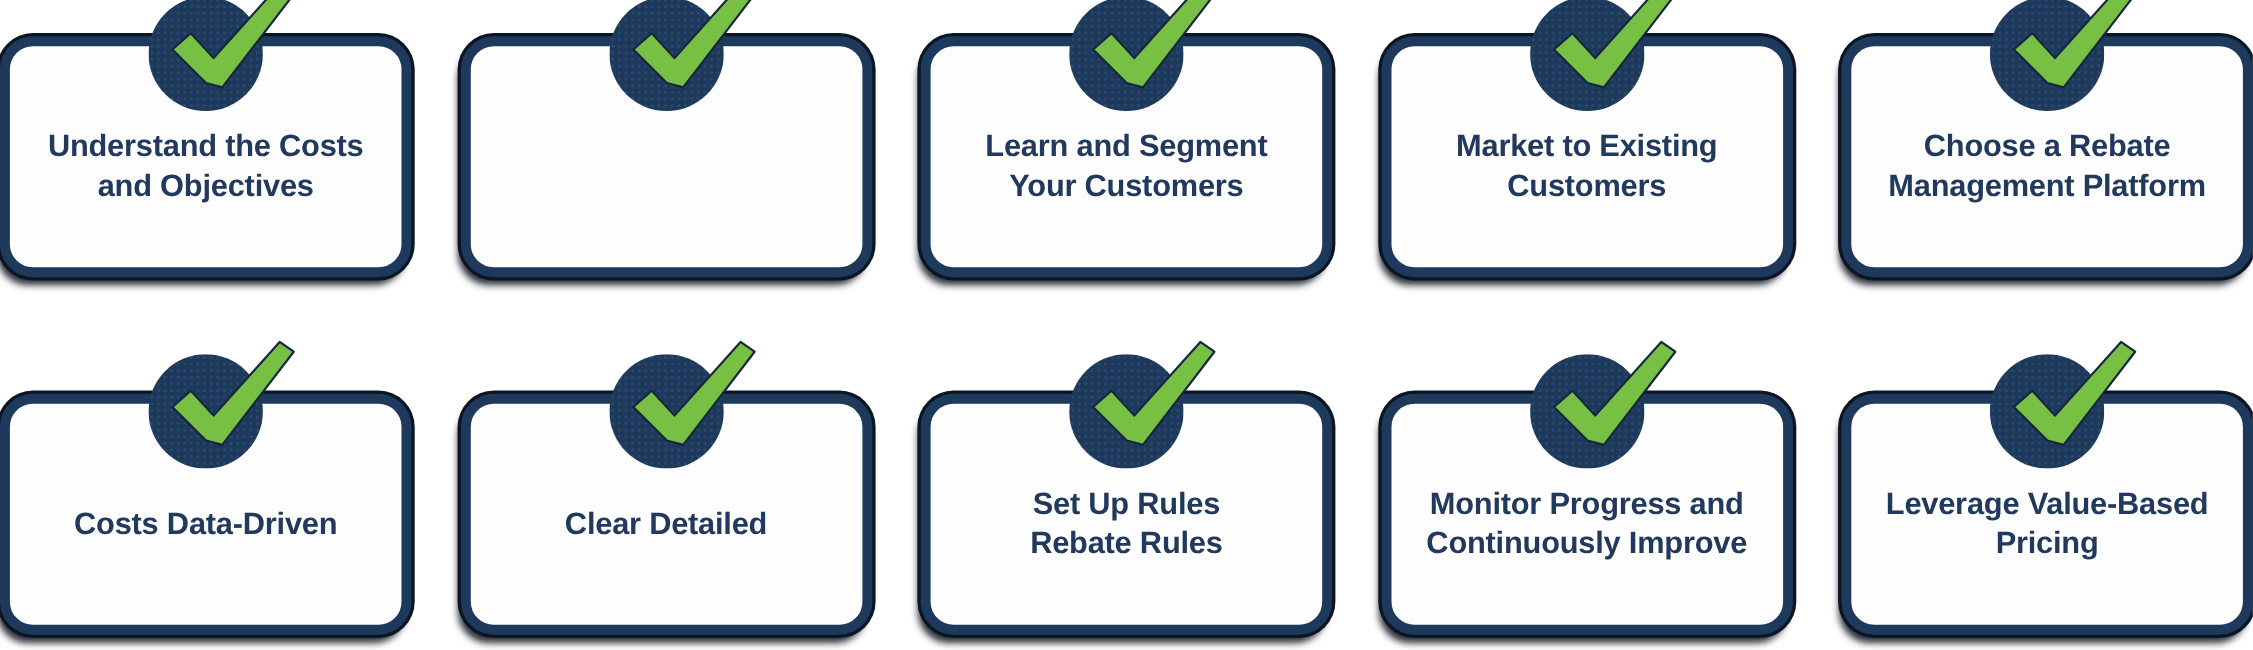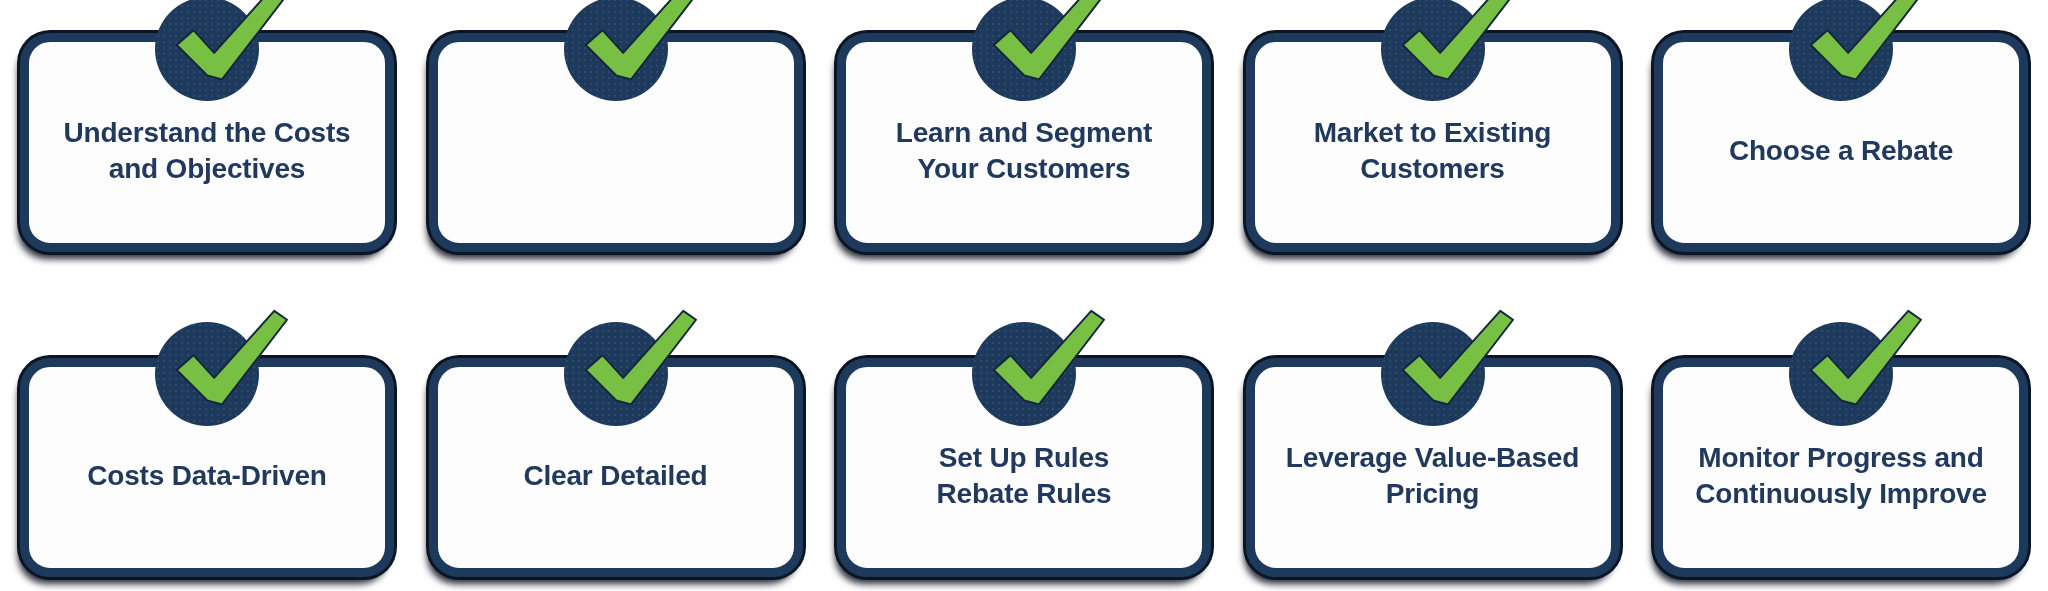--- a/index.html
+++ b/index.html
@@ -8,21 +8,21 @@
     --green:#77c044;
     --card_bg:#fdfdfe;
     --text:#21395c;
   }
   *{margin:0;padding:0;box-sizing:border-box;}
   html,body{background:#ffffff;}
   .board{
     position:relative;
     width:2048px;
     height:591px;
-    padding:0 20px;
+    padding:0 0;
     overflow:hidden;
     font-family:"Liberation Sans","DejaVu Sans",sans-serif;
   }
   .row{
     display:flex;
     justify-content:space-between;
   }
   .row-1{margin-top:33px;}
   .row-2{margin-top:106px;}
   .step-card{
@@ -131,20 +131,21 @@
 
     <div class="step-card">
       <div class="check-badge">
         <div class="check-circle"></div>
         <svg viewBox="0 0 130 120" aria-hidden="true">
           <path d="M16 62 L33 47 L54 70 L115 2 L128 11 L62 97 L47 93 Z" fill="var(--green)" stroke="#15273e" stroke-width="2" stroke-linejoin="round"></path>
         </svg>
       </div>
       <div class="step-label">
         <span>Choose a Rebate</span>
+        <span>Management Platform</span>
       </div>
     </div>
 
   </div>
 
   <div class="row row-2">
 
     <div class="step-card">
       <div class="check-badge">
         <div class="check-circle"></div>
@@ -183,33 +184,33 @@
     </div>
 
     <div class="step-card">
       <div class="check-badge">
         <div class="check-circle"></div>
         <svg viewBox="0 0 130 120" aria-hidden="true">
           <path d="M16 62 L33 47 L54 70 L115 2 L128 11 L62 97 L47 93 Z" fill="var(--green)" stroke="#15273e" stroke-width="2" stroke-linejoin="round"></path>
         </svg>
       </div>
       <div class="step-label">
+        <span>Monitor Progress and</span>
+        <span>Continuously Improve</span>
+      </div>
+    </div>
+
+    <div class="step-card">
+      <div class="check-badge">
+        <div class="check-circle"></div>
+        <svg viewBox="0 0 130 120" aria-hidden="true">
+          <path d="M16 62 L33 47 L54 70 L115 2 L128 11 L62 97 L47 93 Z" fill="var(--green)" stroke="#15273e" stroke-width="2" stroke-linejoin="round"></path>
+        </svg>
+      </div>
+      <div class="step-label">
         <span>Leverage Value-Based</span>
         <span>Pricing</span>
       </div>
     </div>
 
-    <div class="step-card">
-      <div class="check-badge">
-        <div class="check-circle"></div>
-        <svg viewBox="0 0 130 120" aria-hidden="true">
-          <path d="M16 62 L33 47 L54 70 L115 2 L128 11 L62 97 L47 93 Z" fill="var(--green)" stroke="#15273e" stroke-width="2" stroke-linejoin="round"></path>
-        </svg>
-      </div>
-      <div class="step-label">
-        <span>Monitor Progress and</span>
-        <span>Continuously Improve</span>
-      </div>
-    </div>
-
   </div>
 
 </div>
 
 </body></html>

